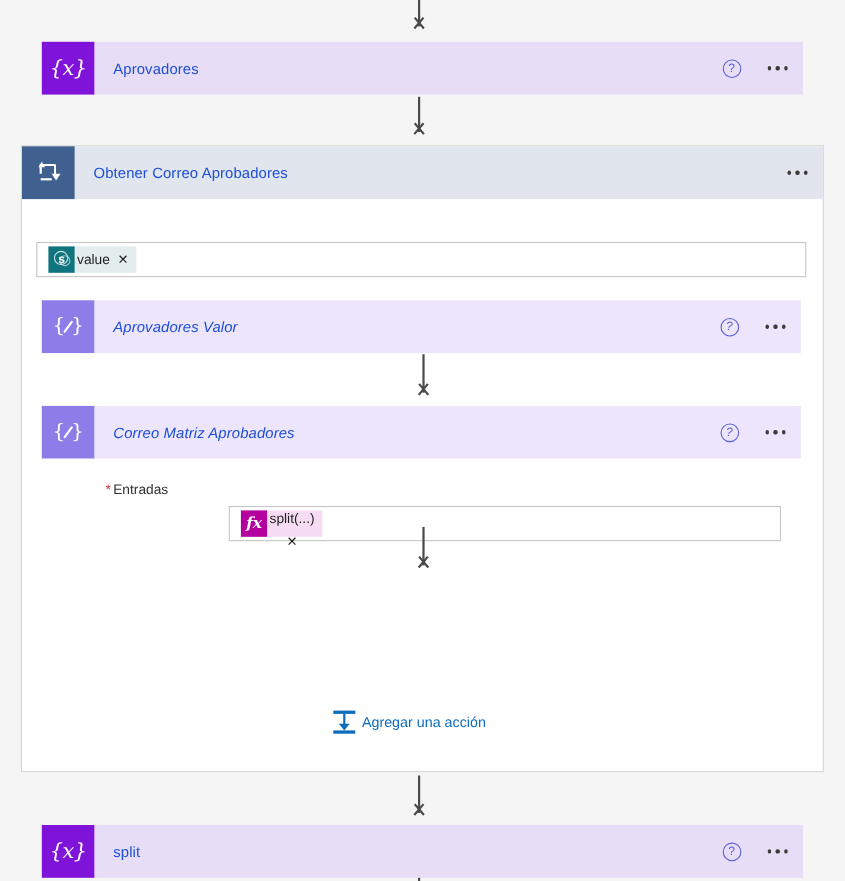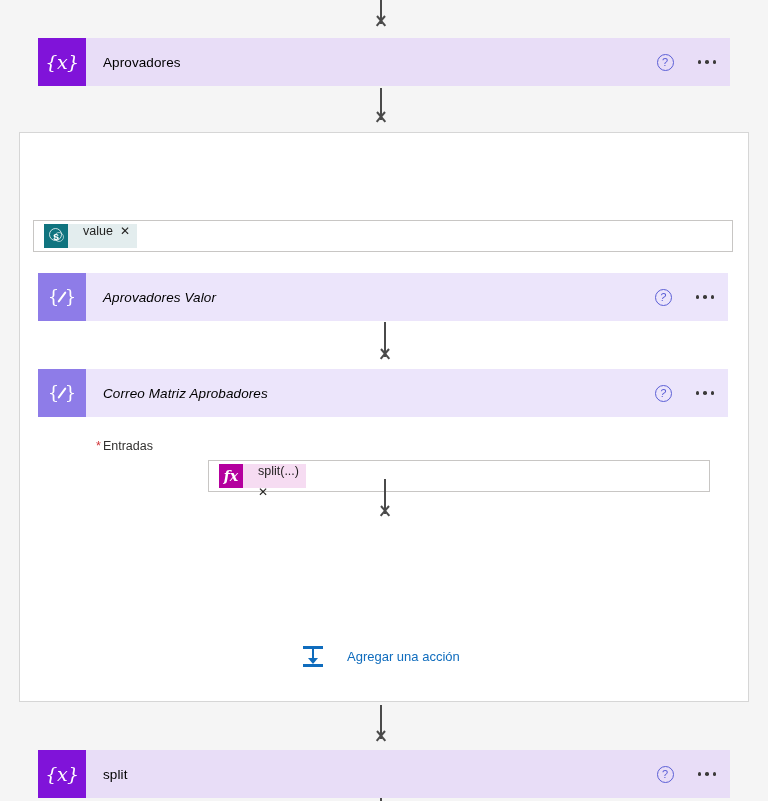--- a/index.html
+++ b/index.html
@@ -66,21 +66,21 @@
   .card-body {
     flex: 1 1 auto;
     height: 48px;
     display: flex;
     align-items: center;
     padding-left: 17px;
     padding-right: 12px;
   }
   .card-title {
     font-size: 13.5px;
-    color: #000000;
+    color: #1d4ed8;
     letter-spacing: 0.1px;
     white-space: nowrap;
   }
   .card-actions {
     margin-left: auto;
     display: flex;
     align-items: center;
     gap: 22px;
   }
 
@@ -226,24 +226,24 @@
     width: 24px;
     height: 24px;
     display: flex;
     align-items: center;
     justify-content: center;
     flex: 0 0 24px;
   }
   .token-text {
     font-size: 12.5px;
     color: #201f1e;
-    padding: 0 7px 0 15px;
+    padding: 0 7px 0 2px;
     white-space: nowrap;
     display: flex;
-    align-items: flex-start;
+    align-items: center;
     gap: 7px;
     height: 24px;
   }
   .token-x {
     font-size: 12px;
     color: #201f1e;
     cursor: pointer;
   }
   .token-sp .token-icon { background: #10747f; }
   .token-sp .token-text { background: #e3edee; }
@@ -273,21 +273,21 @@
     font-style: italic;
     font-size: 14px;
     font-weight: bold;
   }
 
   
   .add-action {
     position: absolute;
     display: flex;
     align-items: center;
-    gap: 24px;
+    gap: 6px;
     cursor: pointer;
   }
   .add-action-label {
     font-size: 13px;
     color: #0f6cbd;
   }
   .insert-glyph {
     position: relative;
     width: 20px;
     height: 22px;
@@ -346,20 +346,41 @@
     </div>
   </div>
 
   <div class="arrow" style="left:369px; top:88px; height:44px;">
     <div class="shaft" style="height:32px;"></div>
     <div class="head" style="top:24px;"></div>
   </div>
 
   <div class="scope" style="left:19px; top:132px; width:730px; height:570px;"></div>
 
+  <div class="card card-loop" style="left:20px; top:133px; width:728px;">
+    <div class="card-icon">
+      <span class="loop-glyph">
+        <span class="lbox"></span>
+          <span class="lside"></span>
+        <span class="lbot"></span>
+          <span class="ltip"></span>
+          <span class="lup"></span>
+      </span>
+    </div>
+    <div class="card-body">
+      <span class="card-title">Obtener Correo Aprobadores</span>
+      <span class="card-actions">
+        <span class="more-icon">
+          <i></i>
+            <i></i>
+            <i></i>
+        </span>
+      </span>
+    </div>
+  </div>
 
 
   <div class="input-box" style="left:33px; top:220px; width:700px; height:32px;">
     <span class="token token-sp">
       <span class="token-icon">
         <span class="token-sp-glyph">s</span>
       </span>
       <span class="token-text">
         <span>value</span>
         <span class="token-x">✕</span>

